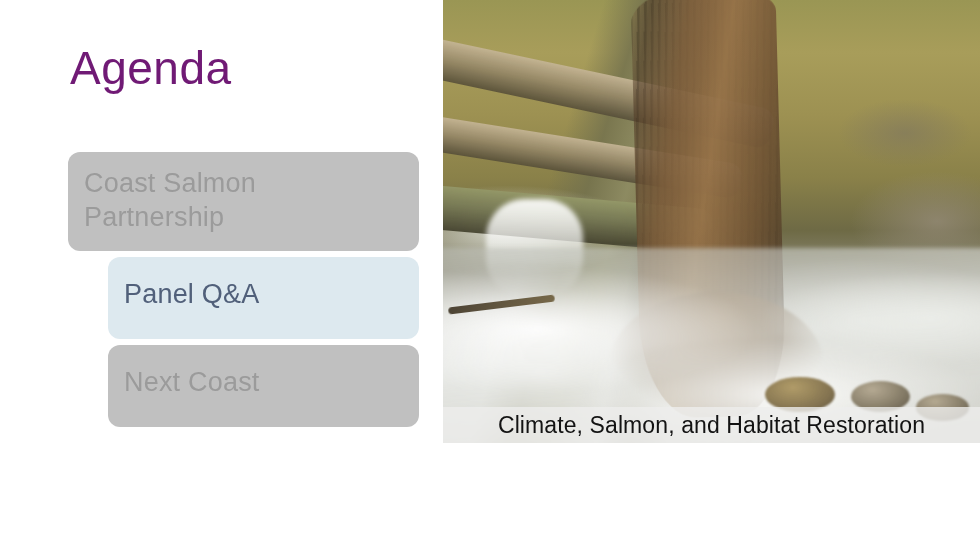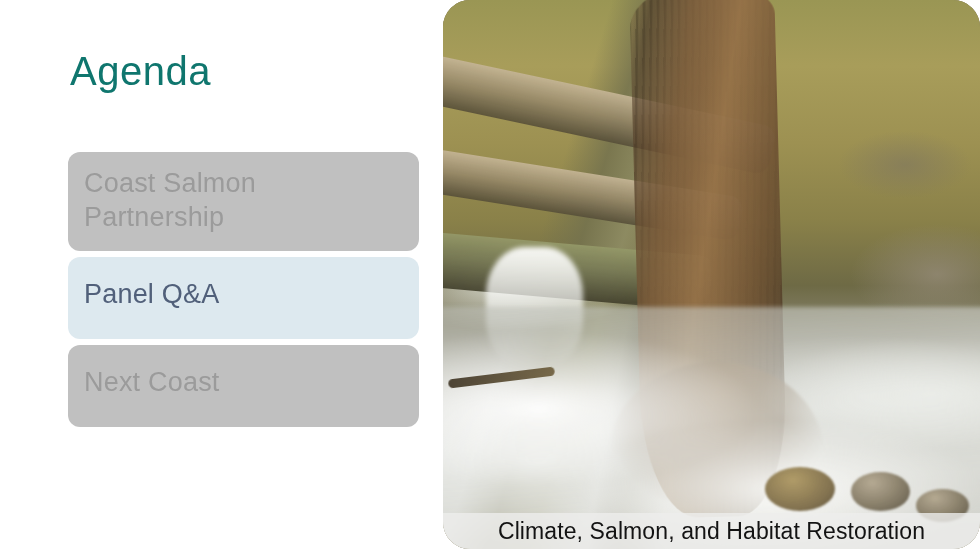--- a/index.html
+++ b/index.html
@@ -18,25 +18,25 @@
 
   
   .agenda-panel {
     position: relative;
     width: 443px; height: 549px;
     background: #ffffff;
     flex: 0 0 443px;
   }
   .slide-title {
     position: absolute;
-    left: 70px; top: 50px;
-    font-size: 40px;
+    left: 70px; top: 44px;
+    font-size: 46px;
     font-weight: 300;
     letter-spacing: 0.5px;
-    color: #0f766e;
+    color: #701a75;
     line-height: 1.05;
     white-space: nowrap;
   }
   .agenda-list {
     position: absolute;
     left: 68px; top: 152px;
     width: 351px;
     display: flex;
     flex-direction: column;
     gap: 6px;
@@ -52,35 +52,35 @@
     letter-spacing: 0.2px;
     min-height: 84px;
     display: flex;
     align-items: flex-start;
   }
   .agenda-item.two-line { min-height: 84px; }
   .agenda-item.one-line {
     min-height: 82px;
     align-items: center;
     padding-top: 10px;
+    margin-left: 40px;
   }
   .agenda-item.active {
     background: #dde9ef;
     color: #51607a;
   }
   .agenda-item .label { display: block; }
 
   
   .photo-pane {
     position: relative;
-    width: 537px; height: 549px;
+    width: 537px; height: 443px;
     flex: 0 0 537px;
     overflow: hidden;
     background: #7d7461;
-    border-radius: 27px;
   }
   .photo {
     position: absolute;
     inset: 0;
     
     background:
       
       radial-gradient(ellipse 300px 120px at 18% 84%, rgba(255,255,255,0.92) 0%, rgba(255,255,255,0.0) 70%),
       radial-gradient(ellipse 260px 90px at 46% 93%, rgba(250,250,248,0.85) 0%, rgba(250,250,248,0.0) 72%),
       radial-gradient(ellipse 240px 80px at 78% 72%, rgba(245,246,244,0.7) 0%, rgba(245,246,244,0.0) 75%),

